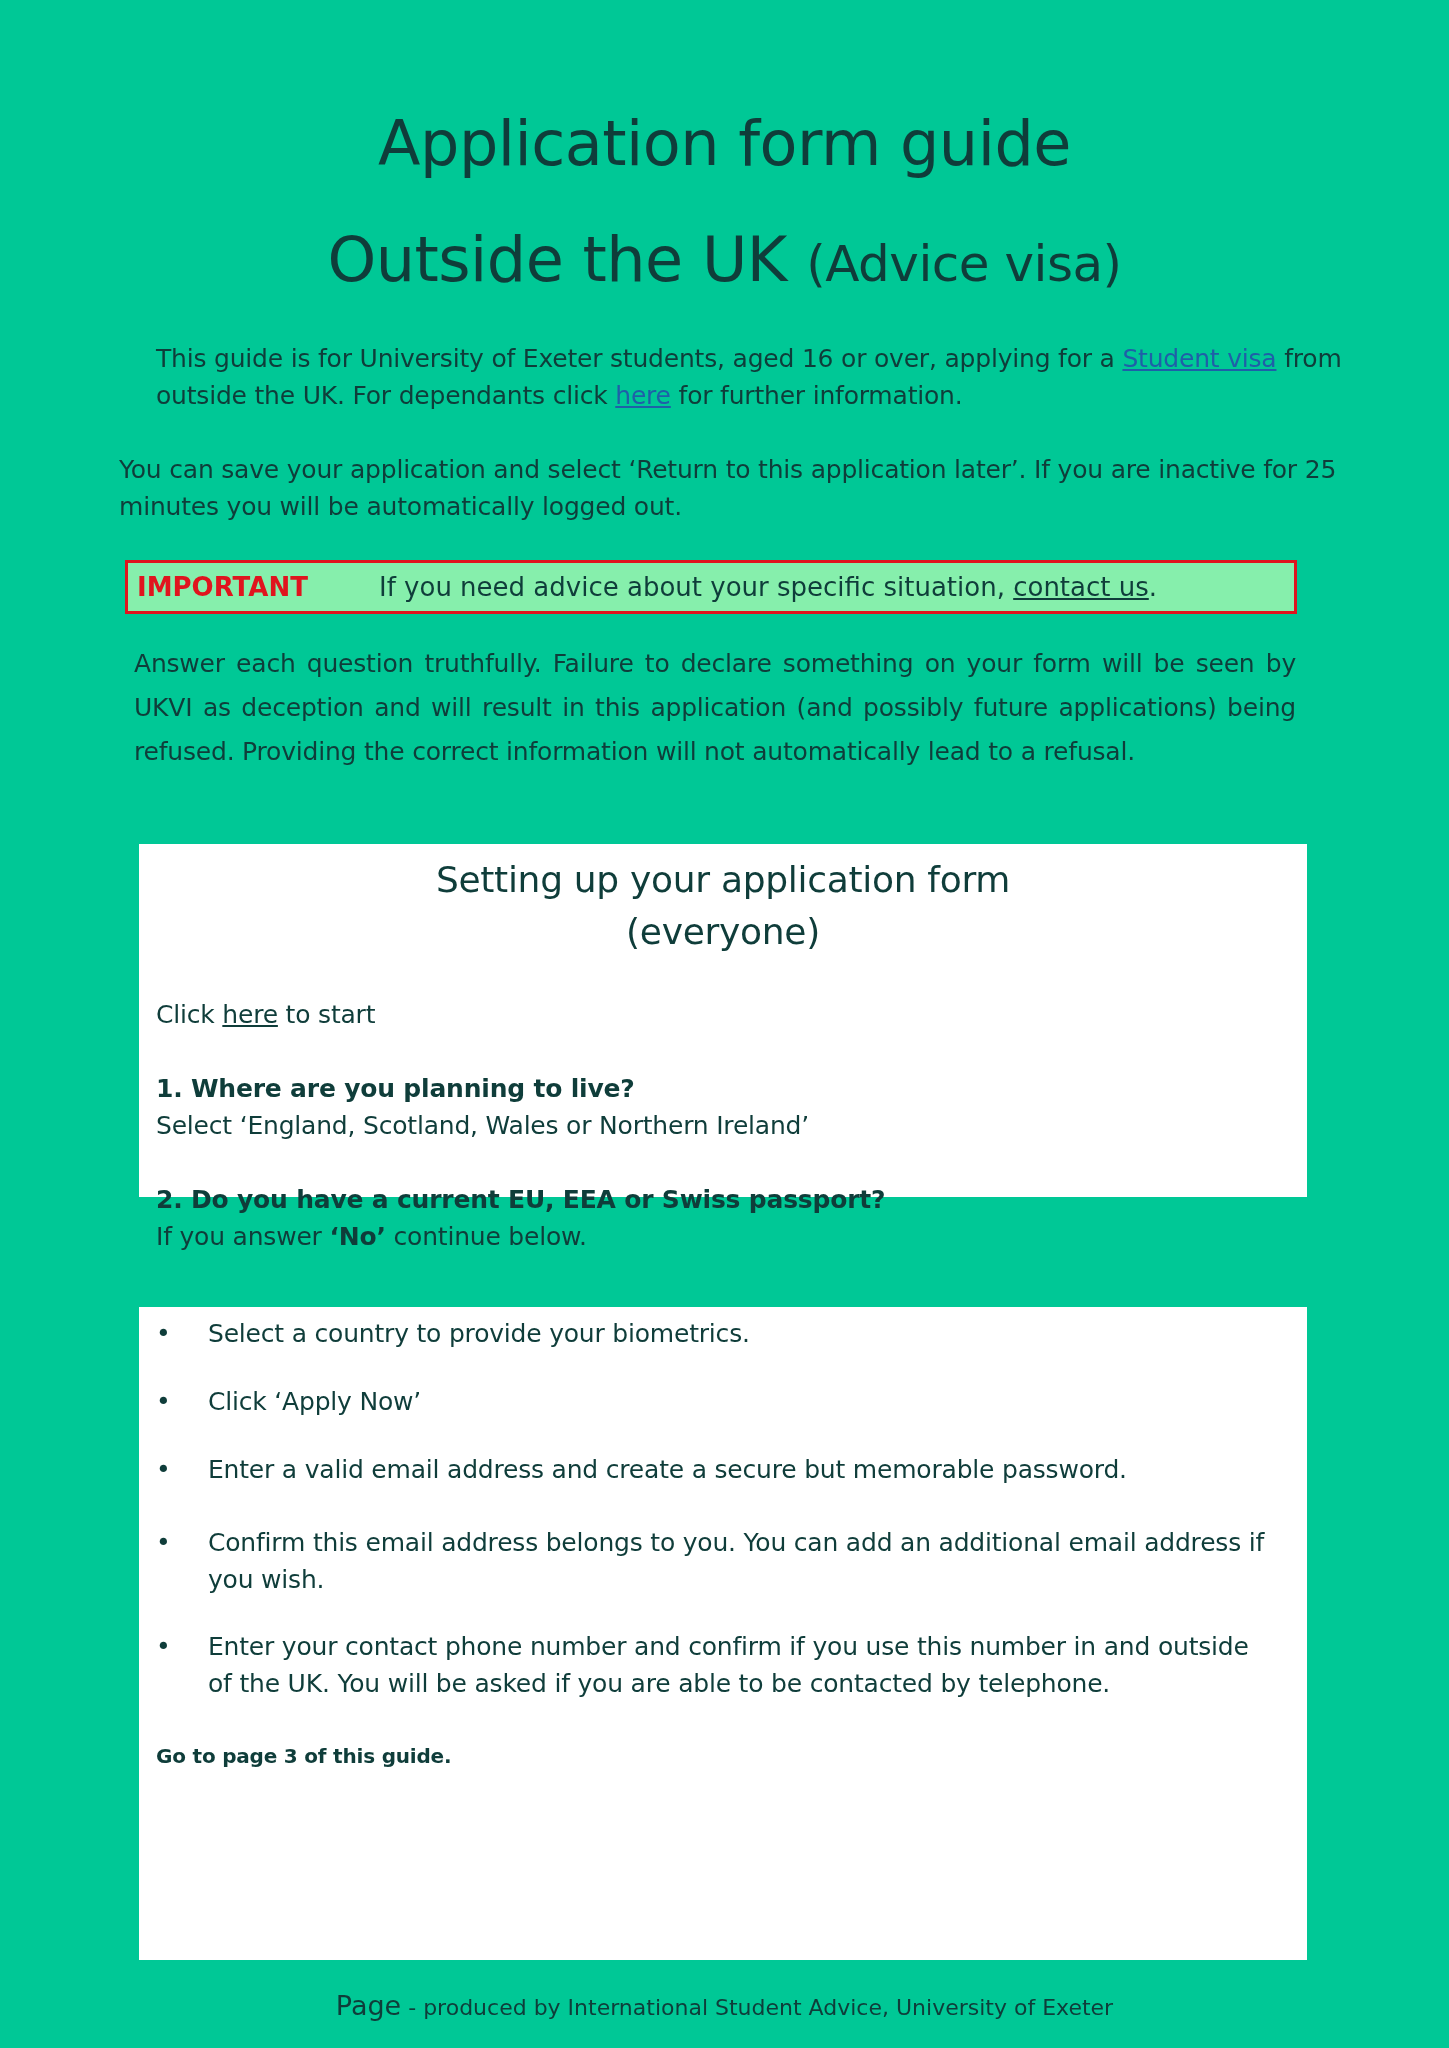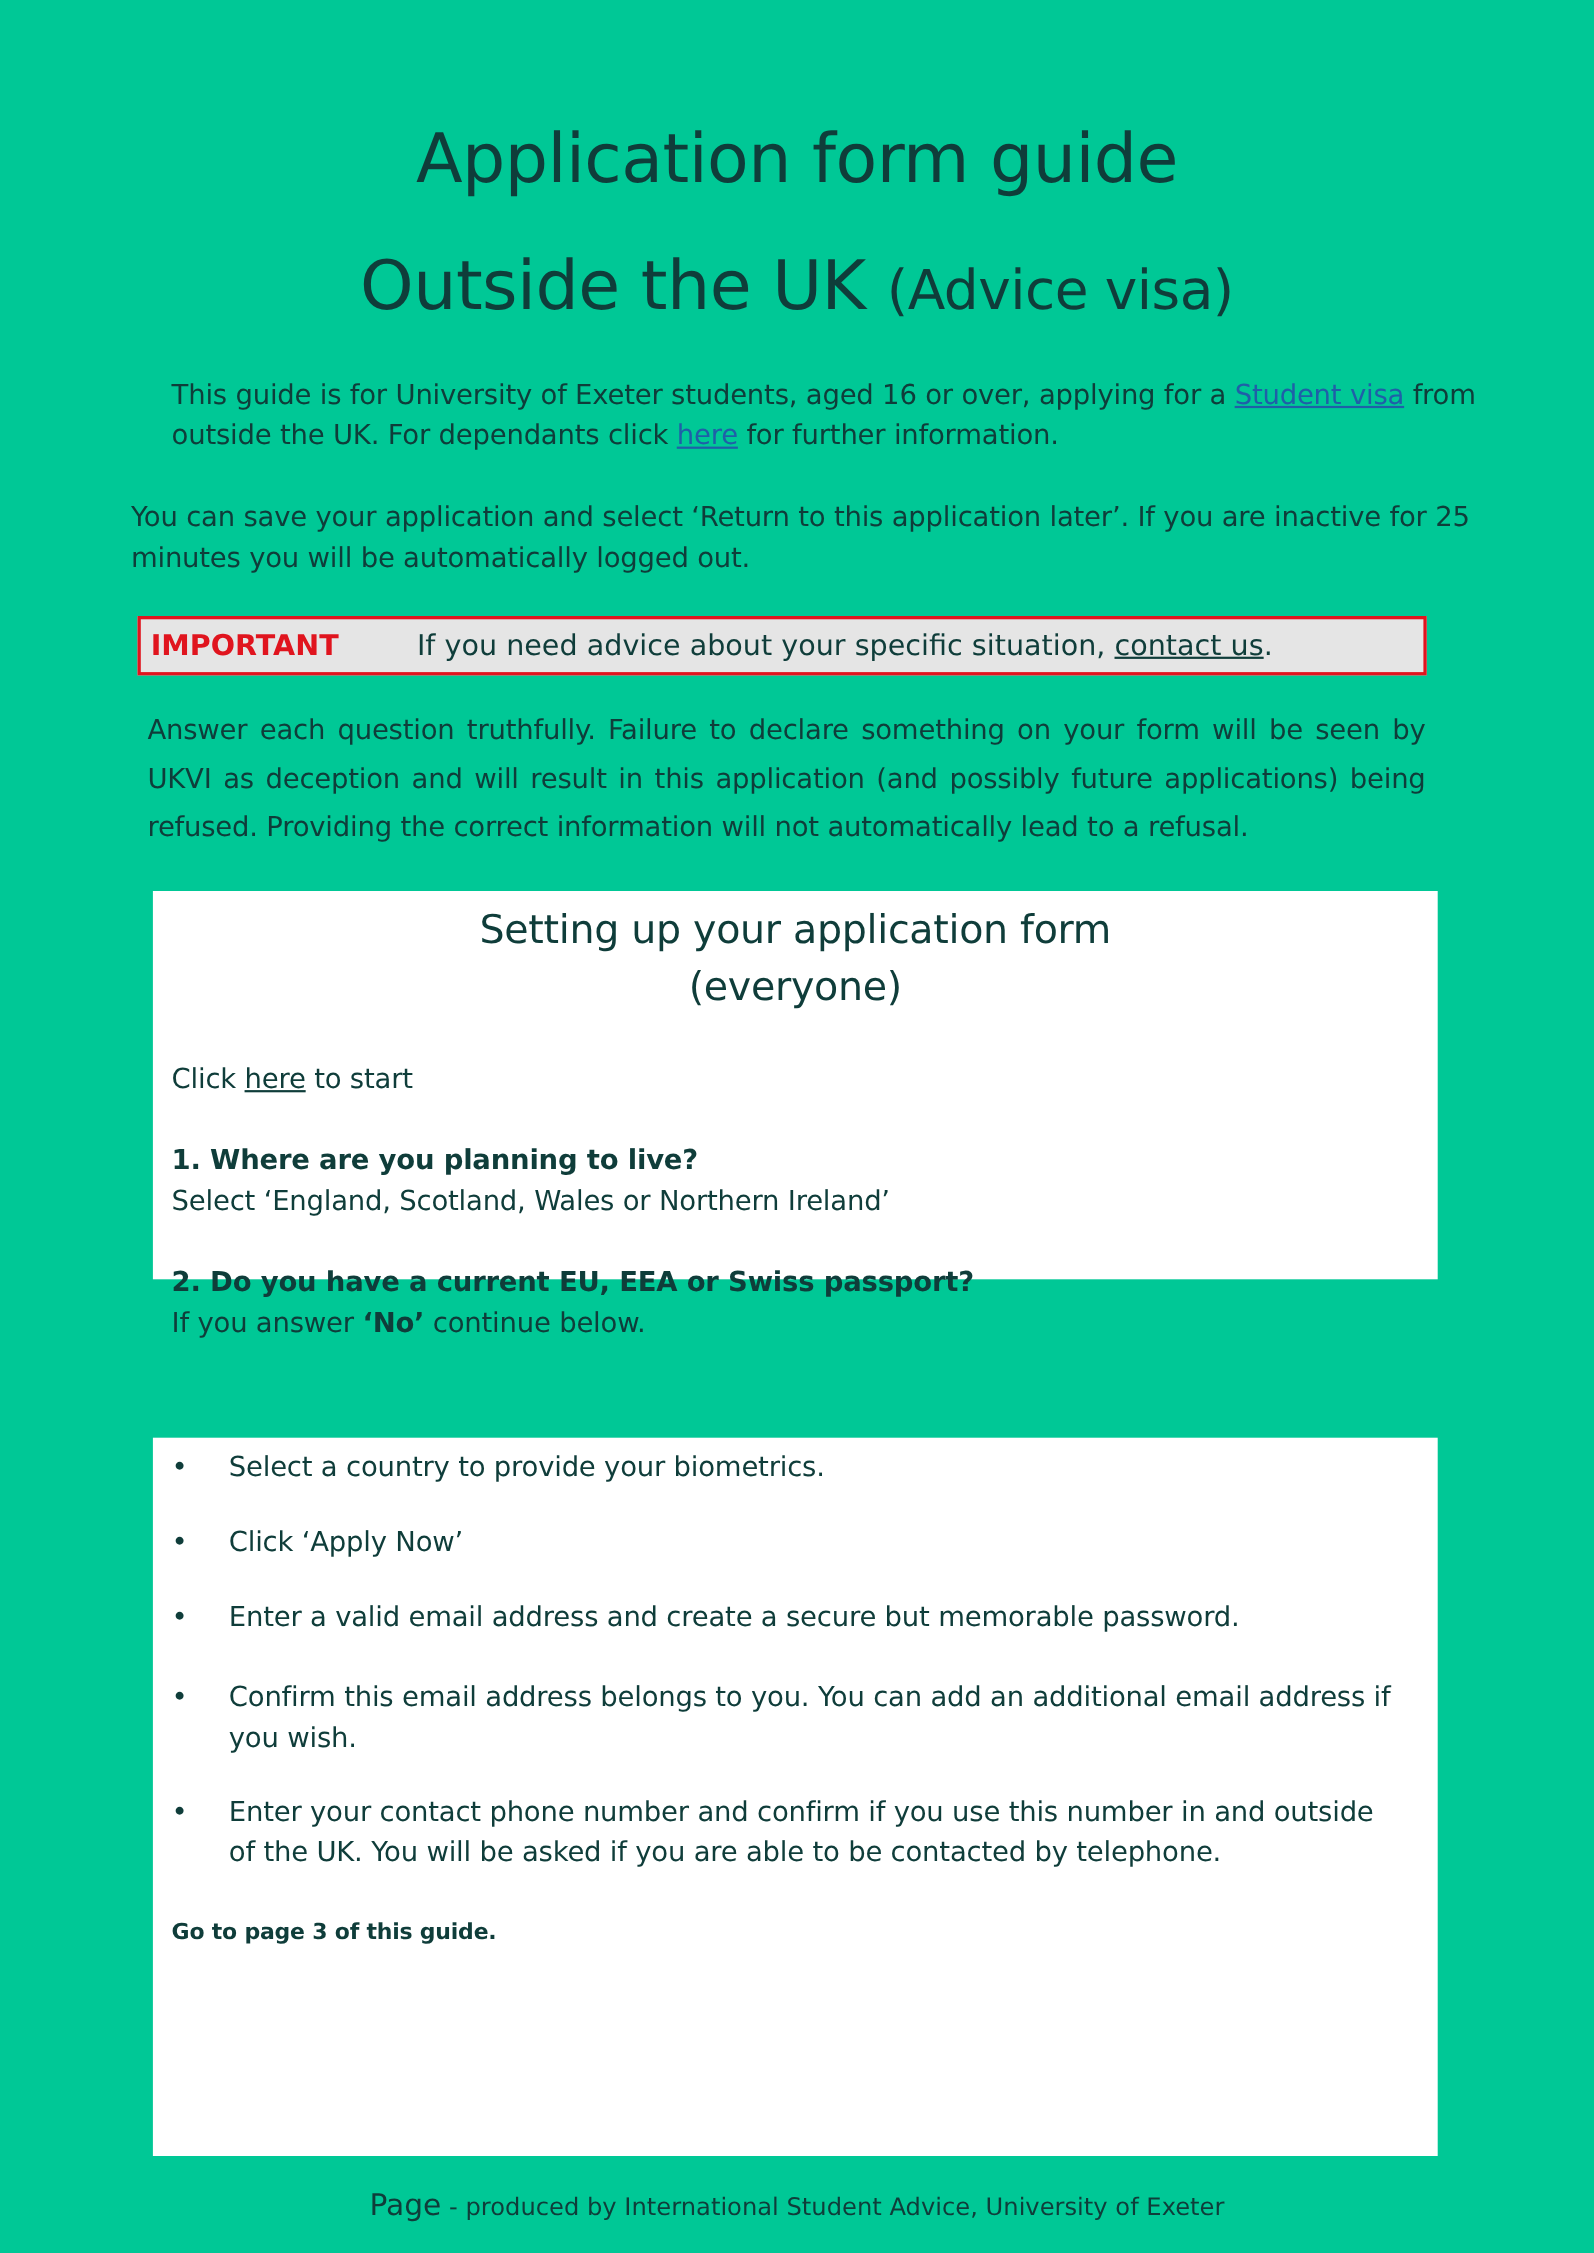--- a/index.html
+++ b/index.html
@@ -35,21 +35,21 @@
     }
     .intro-1 { top: 340px; margin-left: 37px; }
     .intro-2 { top: 451px; }
     a.blue { color: #1F5FA8; text-decoration: underline; }
     a.dark { color: #0F3D3A; text-decoration: underline; }
 
     .important {
       position: absolute;
       left: 125px; top: 560px;
       width: 1172px; height: 54px;
-      background: #e5e5e5;
+      background: #86efac;
       border: 3px solid #E0141E;
       box-sizing: border-box;
       display: flex;
       align-items: center;
       font-size: 26px;
     }
     .important .label {
       color: #E0141E;
       font-weight: bold;
       margin-left: 9px;
@@ -69,21 +69,21 @@
       letter-spacing: -0.2px;
     }
 
     .card {
       position: absolute;
       left: 139px;
       width: 1168px;
       background: #ffffff;
       box-sizing: border-box;
     }
-    .card-1 { top: 810px; height: 353px; }
+    .card-1 { top: 844px; height: 353px; }
     .card-2 { top: 1307px; height: 653px; }
 
     .card-title {
       text-align: center;
       font-size: 36px;
       line-height: 52px;
       margin: 0;
       font-weight: normal;
       letter-spacing: -0.3px;
     }

